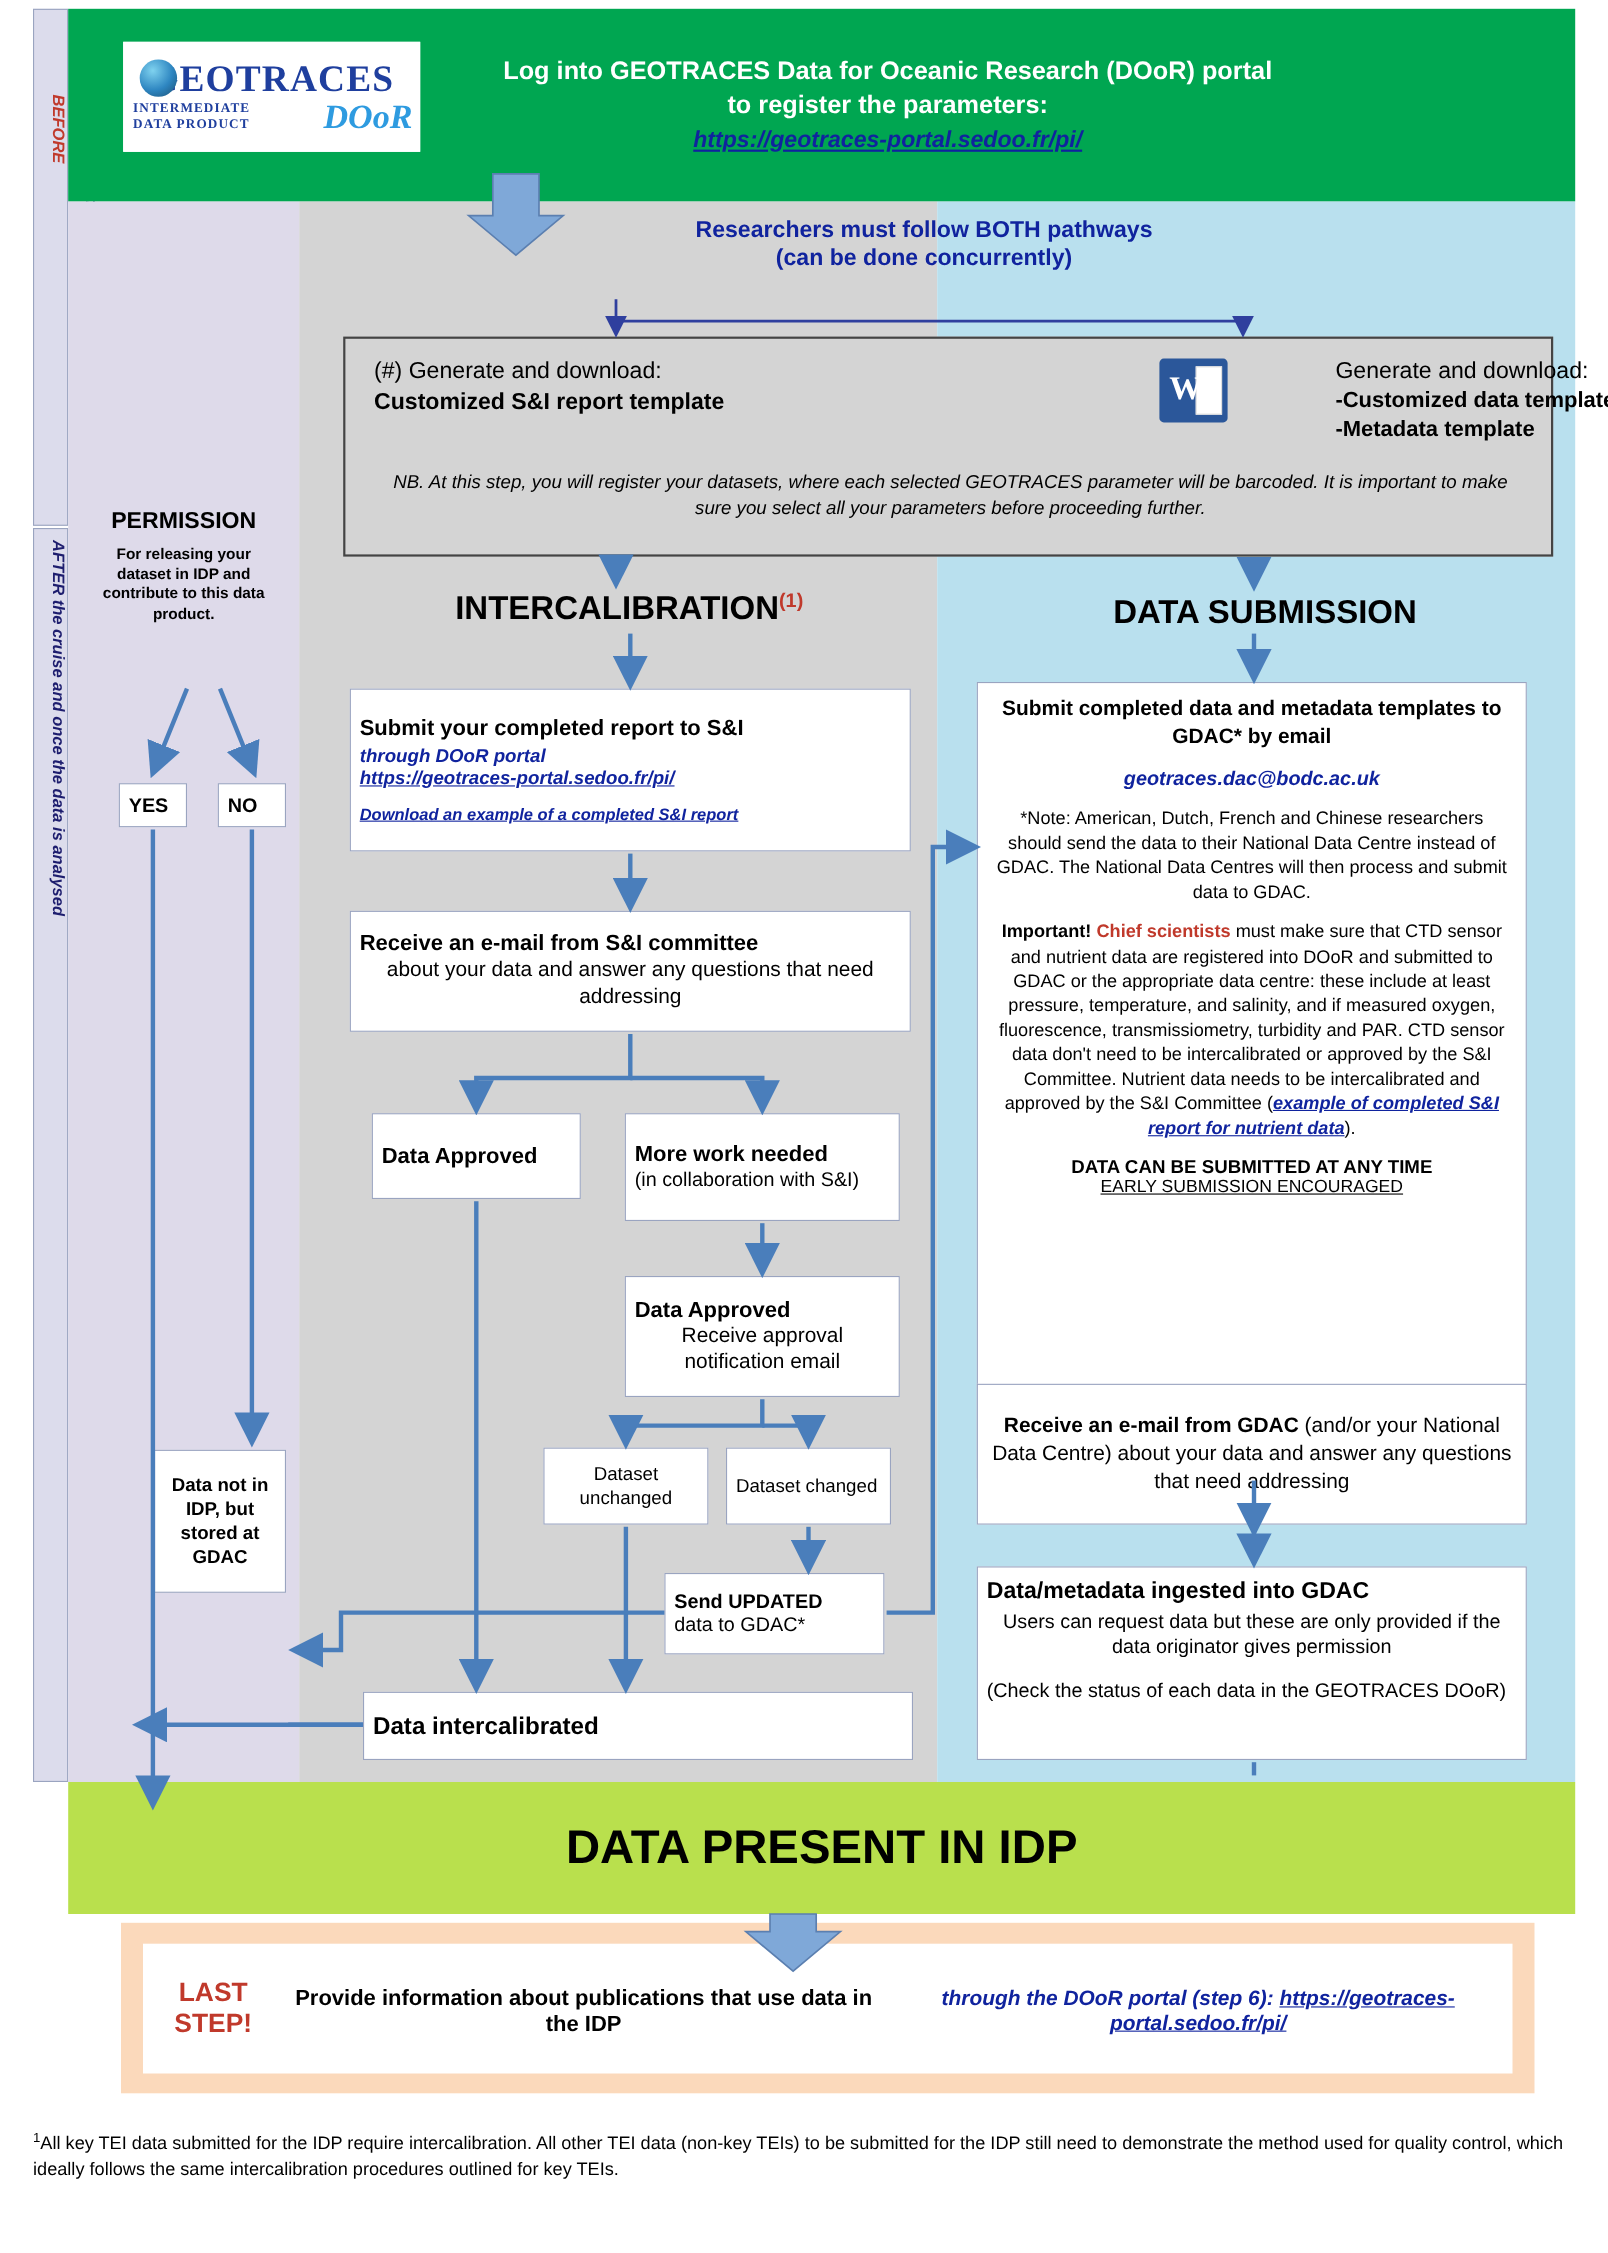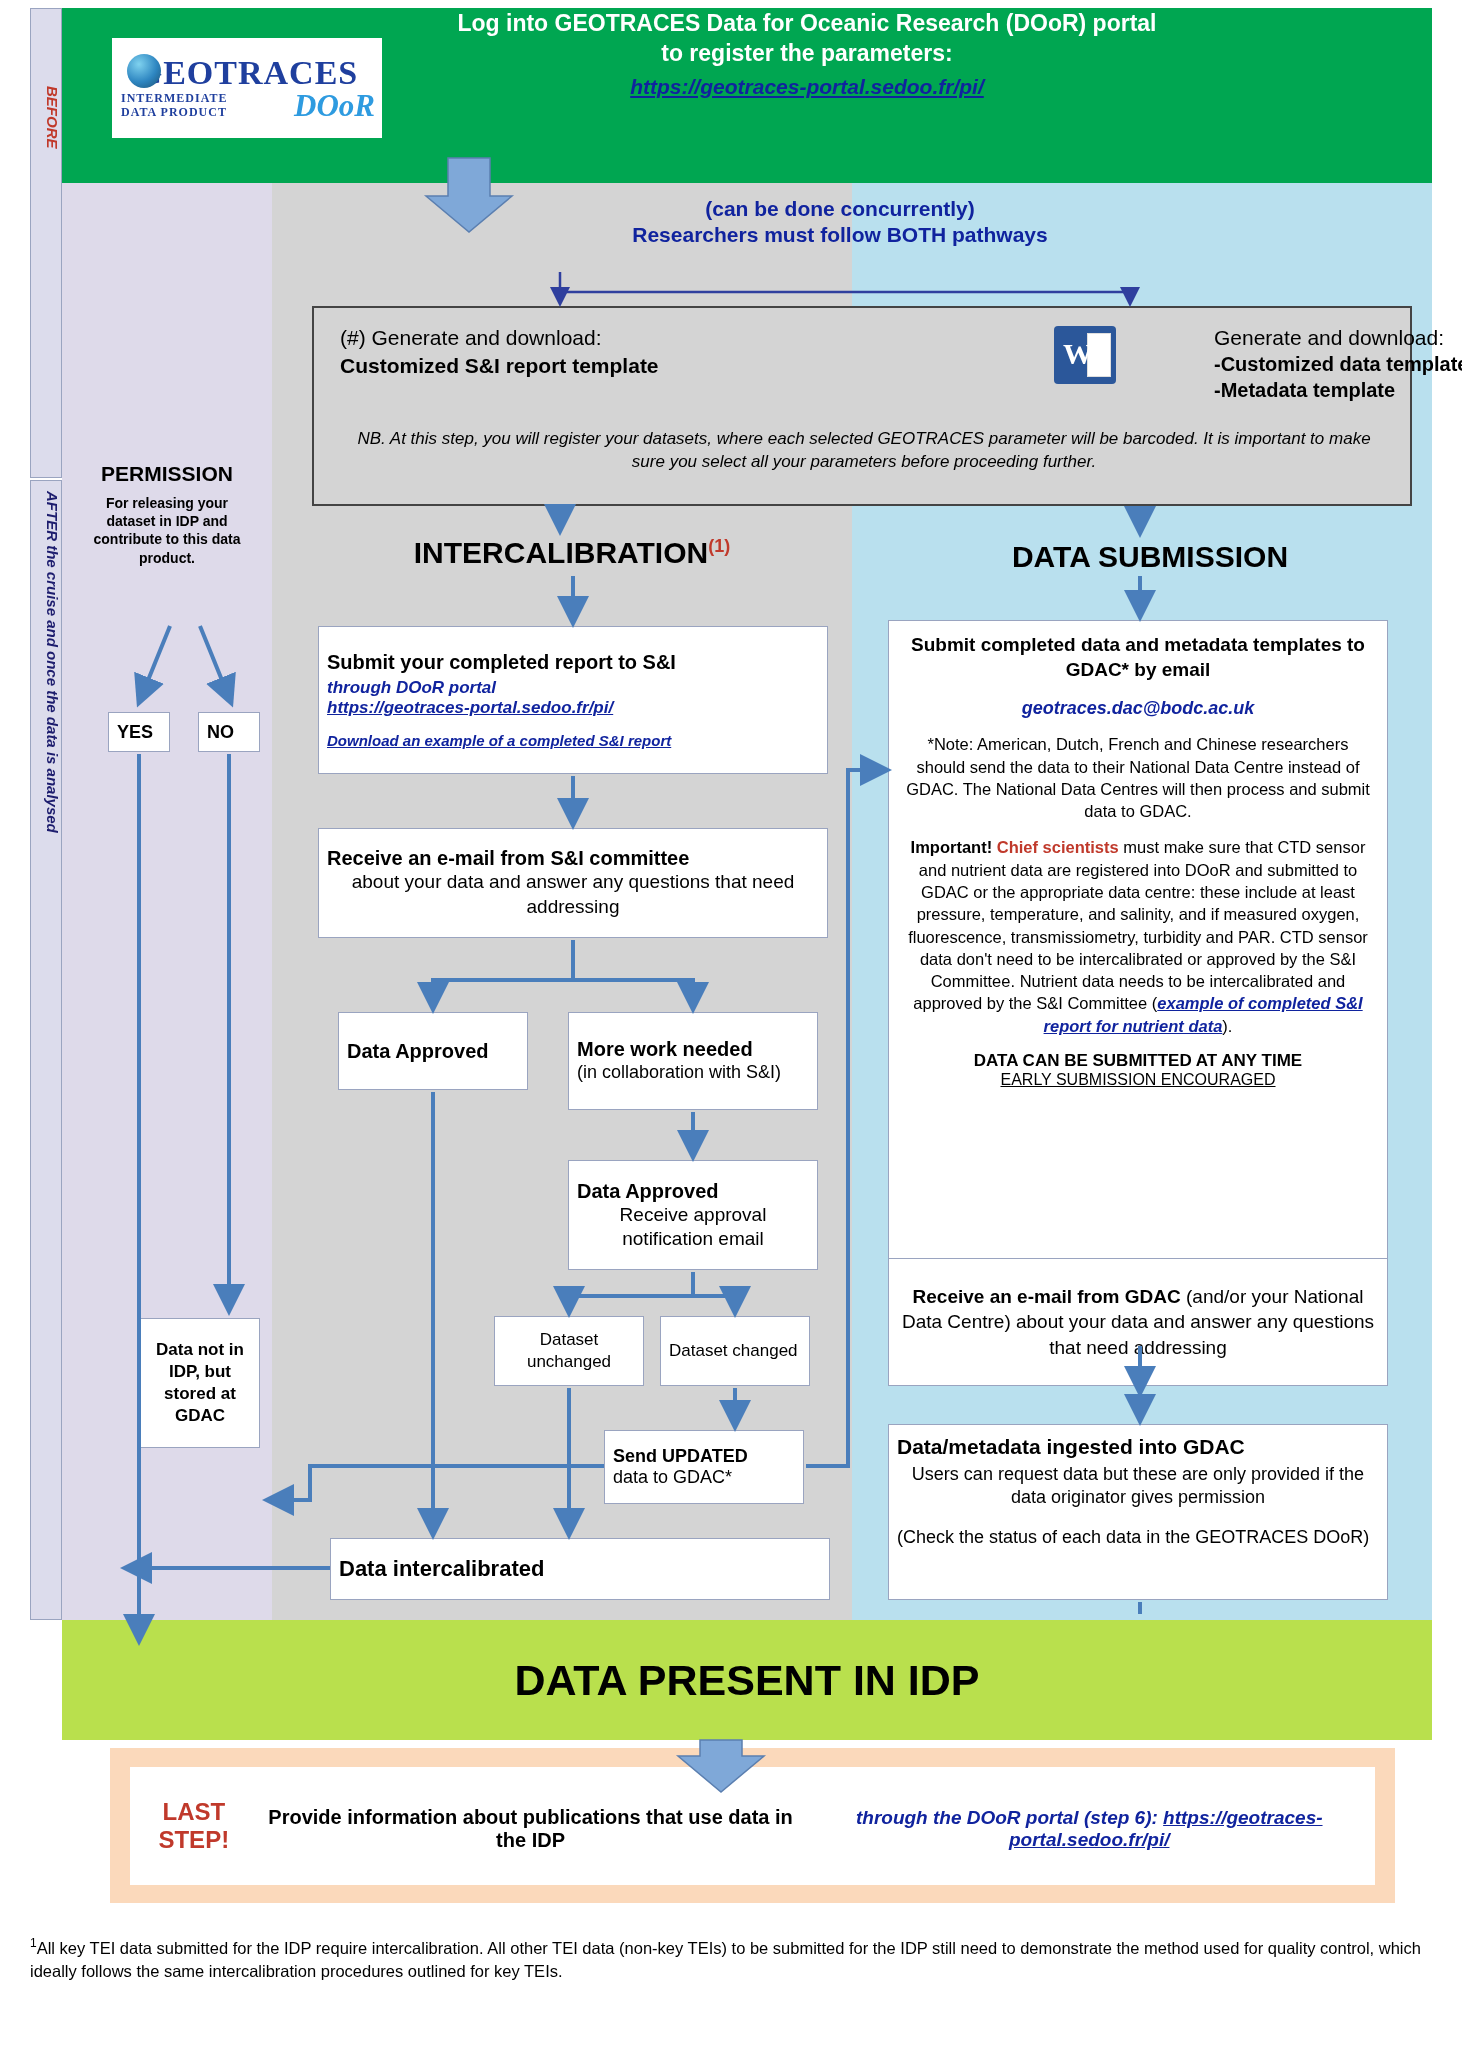--- a/index.html
+++ b/index.html
@@ -32,21 +32,21 @@
   .leftbar .hl { color:#c0392b; }
   #bar-before { top:8px; height:470px; }
   #bar-after  { top:480px; height:1140px; }
   #bar-before span { padding-top:10px; }
   #bar-after span { padding-top:10px; }
 
   
   #header {
     position:absolute; left:62px; top:8px; width:1370px; height:175px;
     background:#00a651;
-    display:flex; justify-content:center;
+    display:flex; align-items:center; justify-content:center;
   }
   #header .htext {
     text-align:center; color:#ffffff; font-weight:bold; font-size:23px; line-height:1.32;
     padding-left:120px;
   }
   #header .hlink {
     display:block; color:#10239e; font-style:italic; font-weight:bold;
     text-decoration:underline; font-size:21px; margin-top:4px;
   }
   
@@ -271,22 +271,22 @@
       <span class="logo-globe"></span>
       <span>GEOTRACES</span>
     </div>
     <div class="logo-sub">
       <div class="left">INTERMEDIATE<br>DATA PRODUCT</div>
       <div class="right">DOoR</div>
     </div>
   </div>
 
   <div id="note-pathways">
+    <div>Researchers must follow BOTH pathways</div>
     <div>(can be done concurrently)</div>
-    <div>Researchers must follow BOTH pathways</div>
   </div>
 
   <div id="templates-box">
     <div id="tpl-left">
       <div class="l1">(#) Generate and download:</div>
       <div class="l2">Customized S&amp;I report template</div>
     </div>
     <div class="officeicon" id="word-icon">
       <span class="sheet"></span>
         <span class="letter">W</span>

